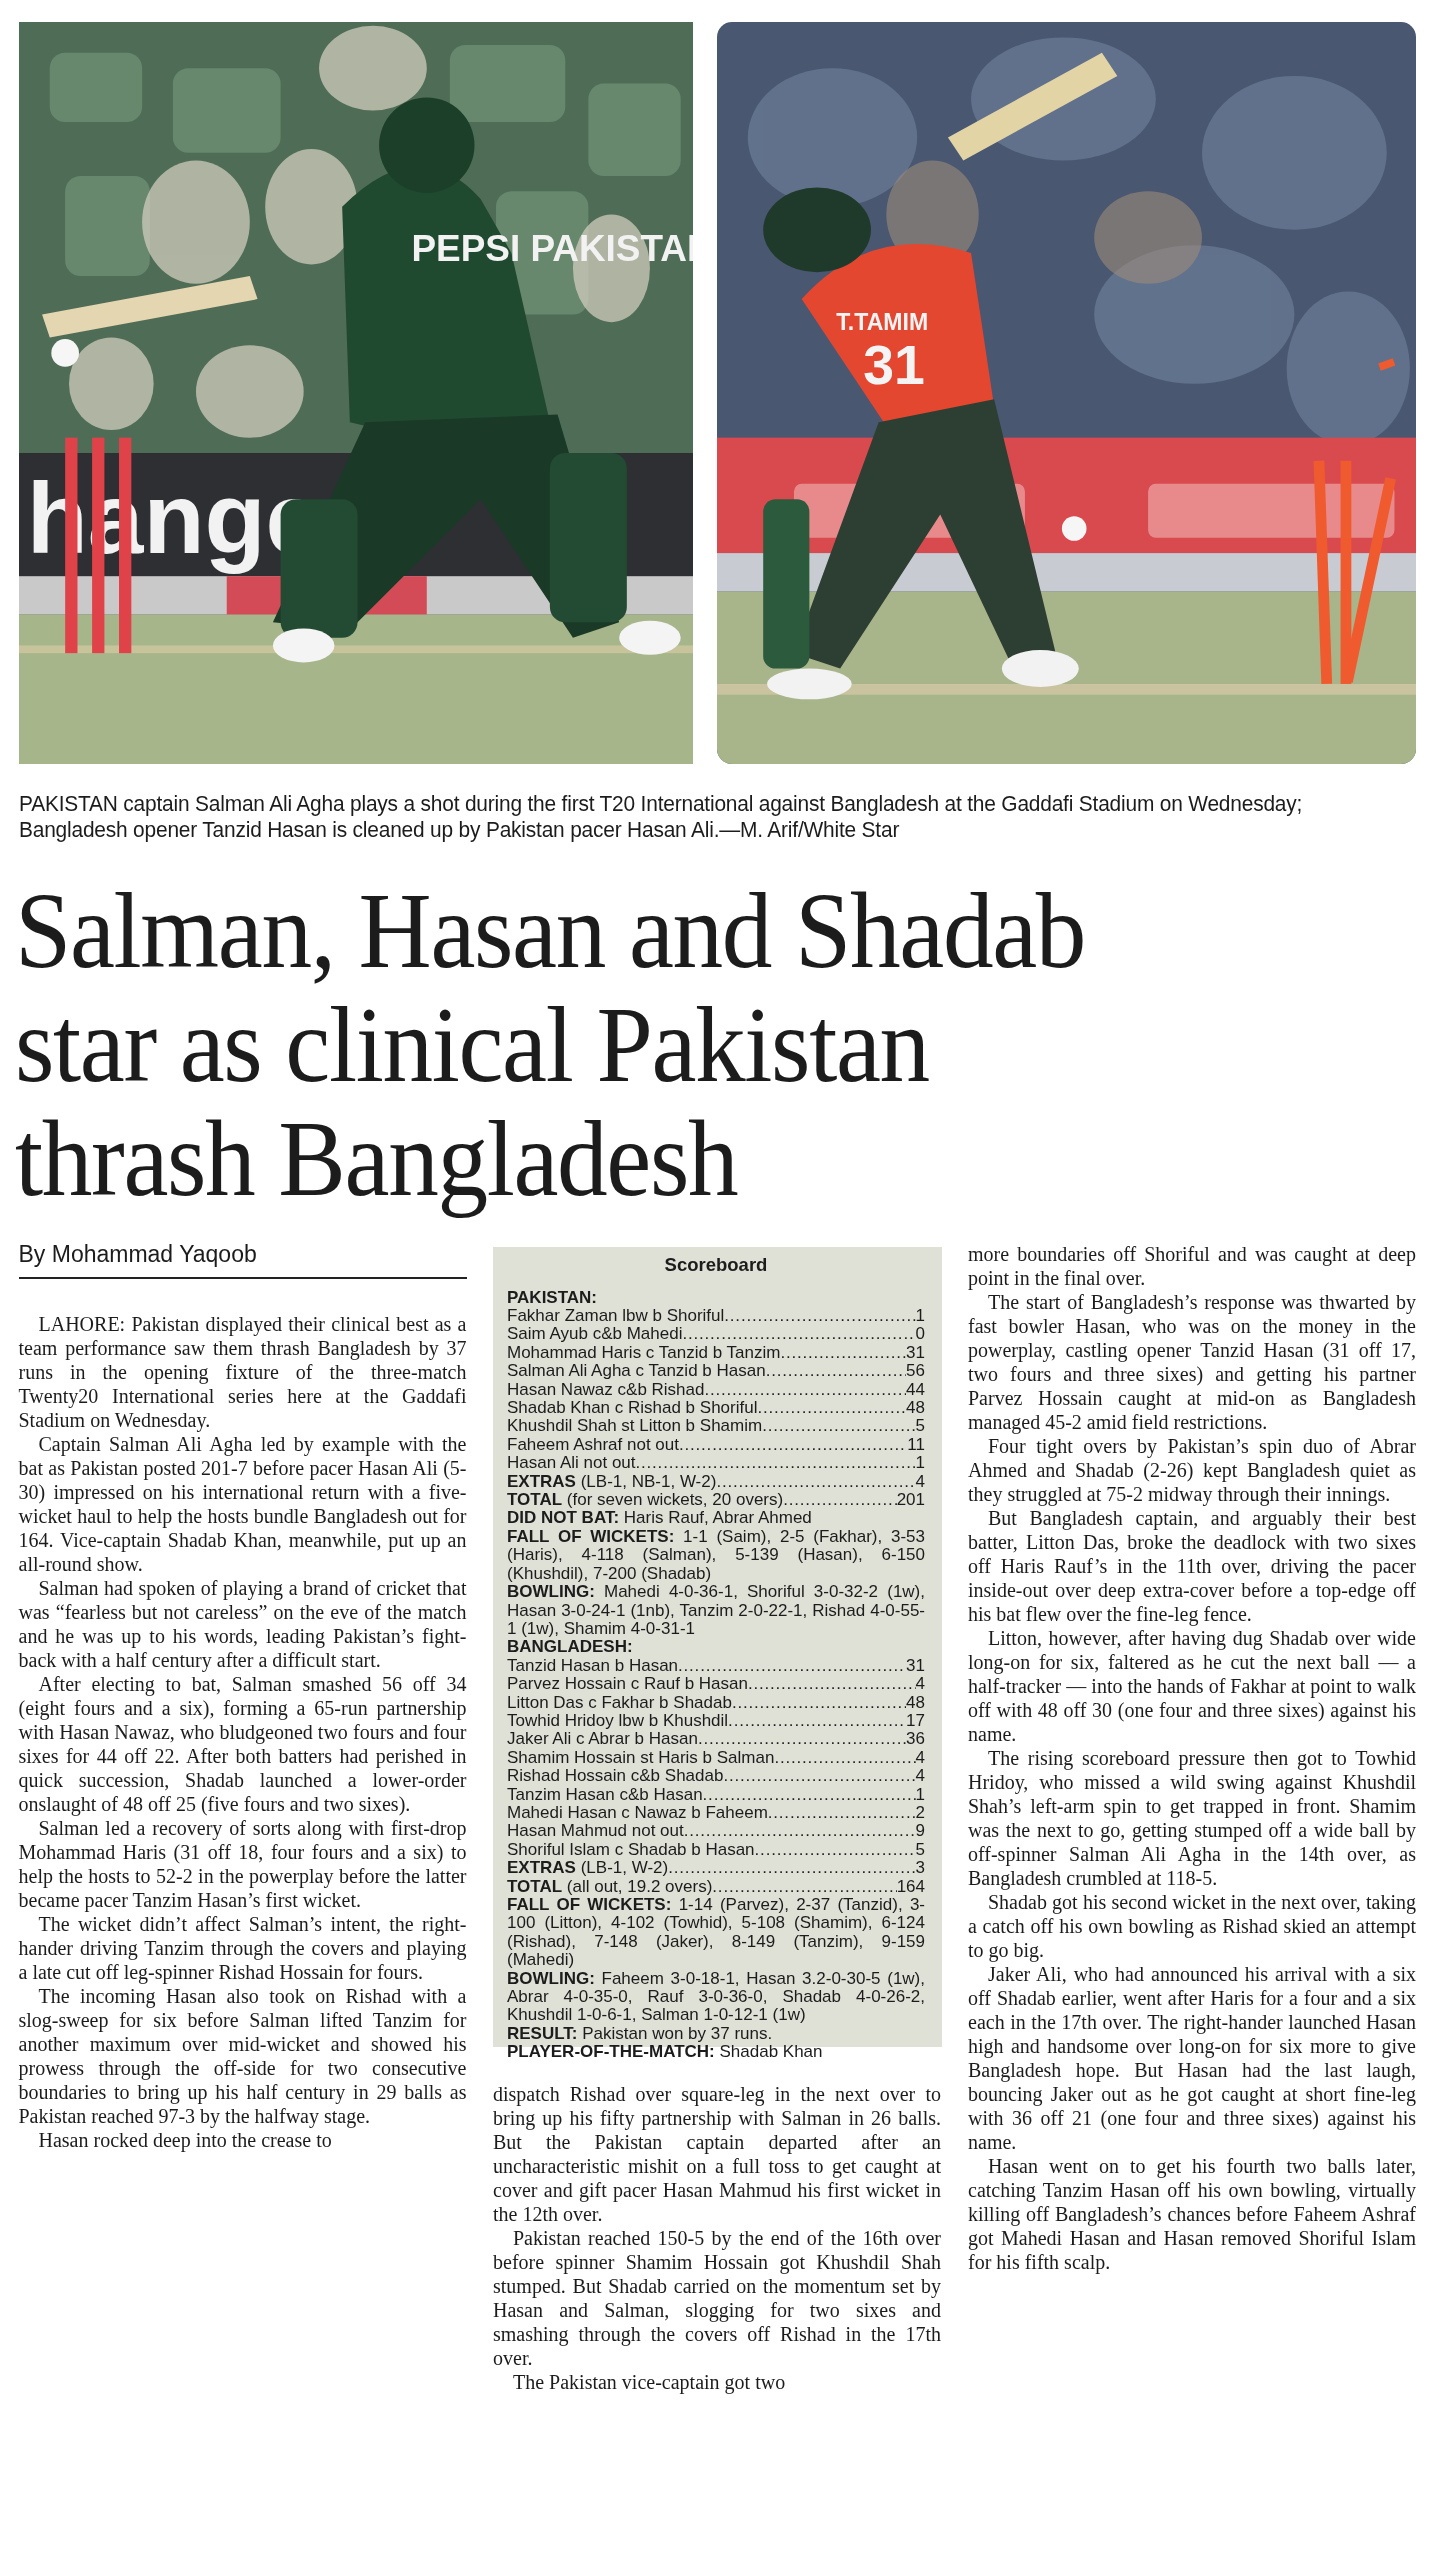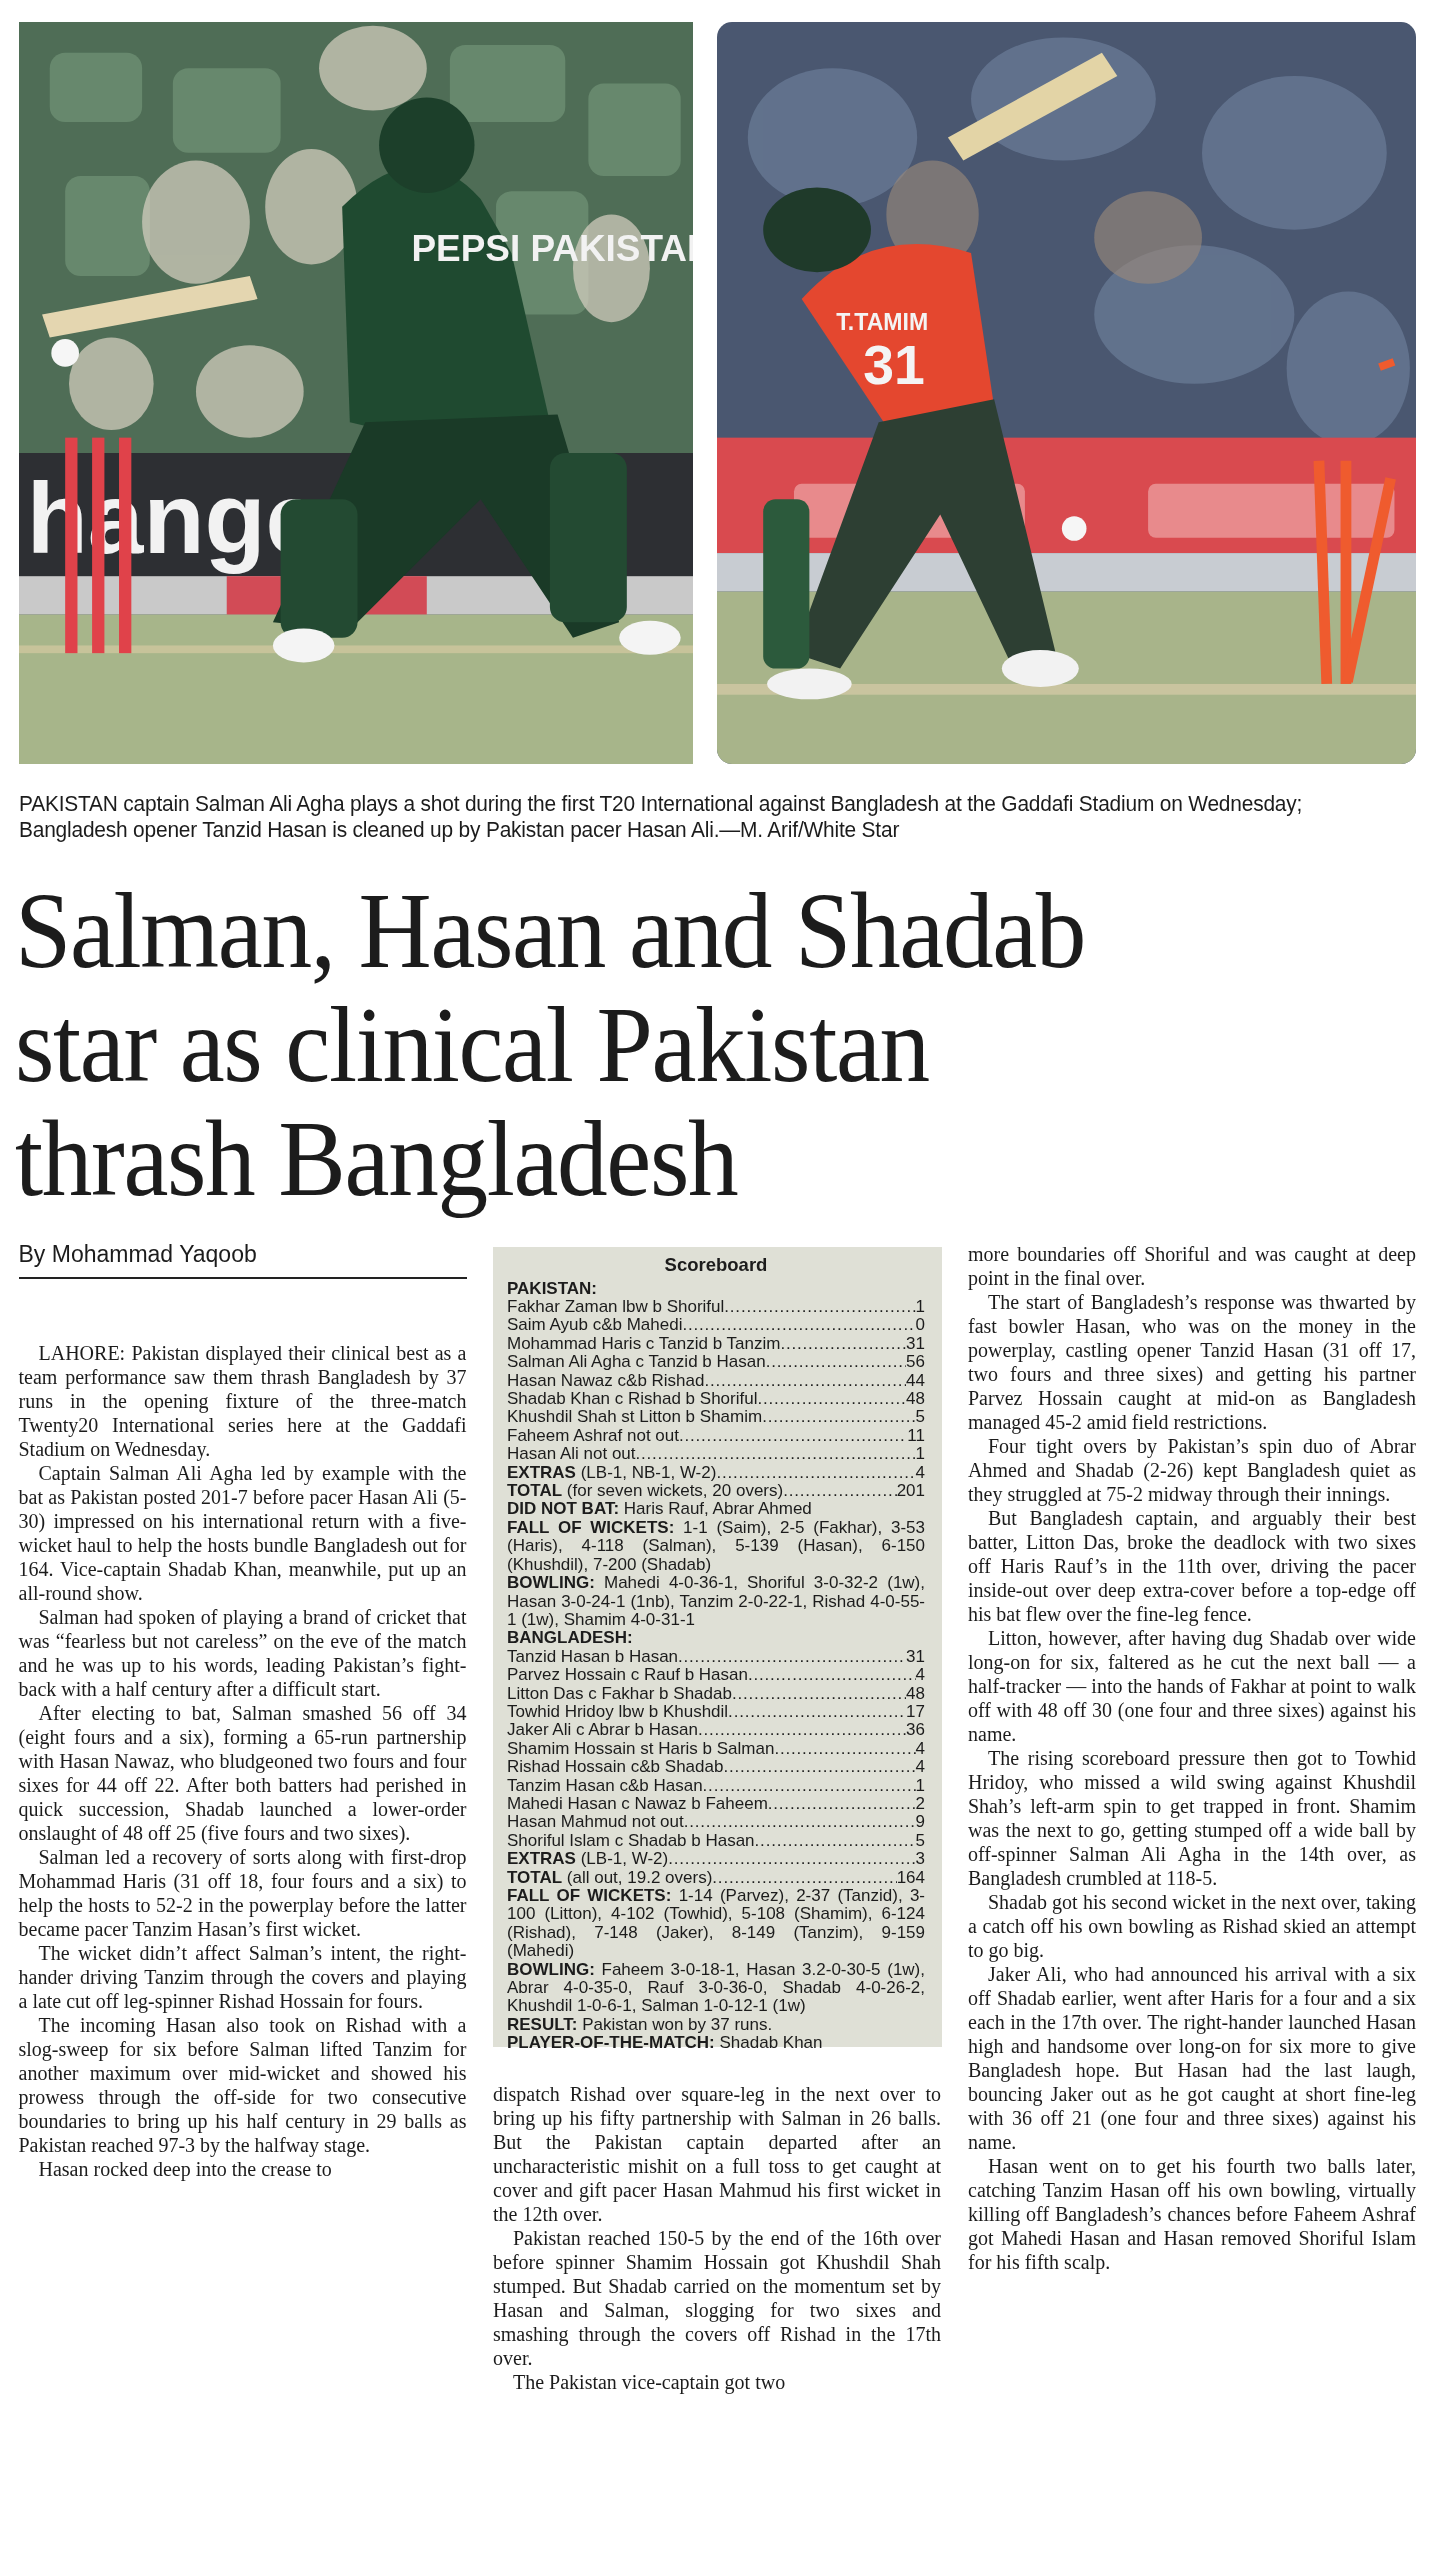--- a/index.html
+++ b/index.html
@@ -8,25 +8,25 @@
   .photo svg { width: 100%; height: 100%; display: block; }
   #photo-left { left: 18.5px; width: 674px; }
   #photo-right { left: 717px; width: 699px; border-radius: 15px; }
   .caption { position: absolute; left: 18.5px; top: 791px; width: 1401px; font-family: "Liberation Sans", sans-serif; font-size: 22px; line-height: 26px; letter-spacing: -0.2px; transform: scaleX(0.95); transform-origin: left top; }
   .headline { position: absolute; left: 15.4px; top: 874px; width: 1408px; font-family: "Liberation Serif", serif; font-size: 109px; line-height: 114px; letter-spacing: -1.5px; transform: scaleX(0.93); transform-origin: left top; margin: 0; font-weight: normal; }
   .headline span { display: block; white-space: nowrap; }
   .byline { position: absolute; left: 18.5px; top: 1241px; width: 448px; font-family: "Liberation Sans", sans-serif; font-size: 23px; padding-bottom: 9.2px; border-bottom: 2.3px solid #222; }
   .col { position: absolute; font-family: "Liberation Serif", serif; font-size: 20px; line-height: 24px; text-align: justify; hyphens: manual; }
   .col p { margin: 0; text-indent: 20px; }
   .col p.cont { text-indent: 0; }
-  #col1 { left: 18.5px; top: 1341px; width: 448px; }
+  #col1 { left: 18.5px; top: 1312px; width: 448px; }
   #col2b { left: 493px; top: 2082px; width: 448px; }
   #col3 { left: 968px; top: 1242px; width: 448px; }
   .scoreboard { position: absolute; left: 493px; top: 1247px; width: 449px; height: 800px; background: #dfe0d6; font-family: "Liberation Sans", sans-serif; font-size: 17px; line-height: 18.4px; padding: 0 17px 0 14px; box-sizing: border-box; }
-  .sb-title { text-align: center; font-weight: bold; font-size: 18.5px; padding-top: 9.2px; margin-bottom: 5px; }
+  .sb-title { text-align: center; font-weight: bold; font-size: 18.5px; padding-top: 9.2px; margin-bottom: 14px; }
   .sb-team { font-weight: bold; }
   .sb-row { display: flex; align-items: flex-end; white-space: nowrap; overflow: hidden; }
   .sb-row .name { flex: 0 0 auto; }
   .sb-row .dots { flex: 1 1 auto; overflow: hidden; letter-spacing: 0.8px; }
   .sb-row .dots::before { content: "................................................................................................................"; }
   .sb-row .val { flex: 0 0 auto; }
   .sb-para { text-align: justify; }
   .sb-para b { font-weight: bold; }
 </style>
 </head>

